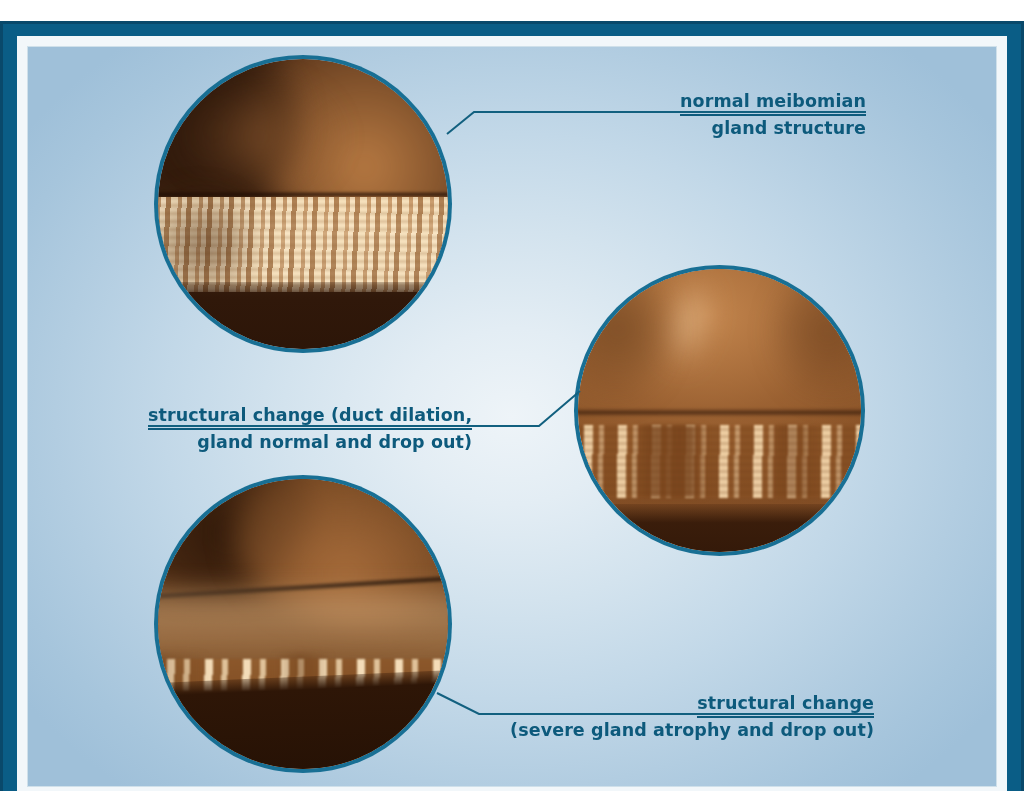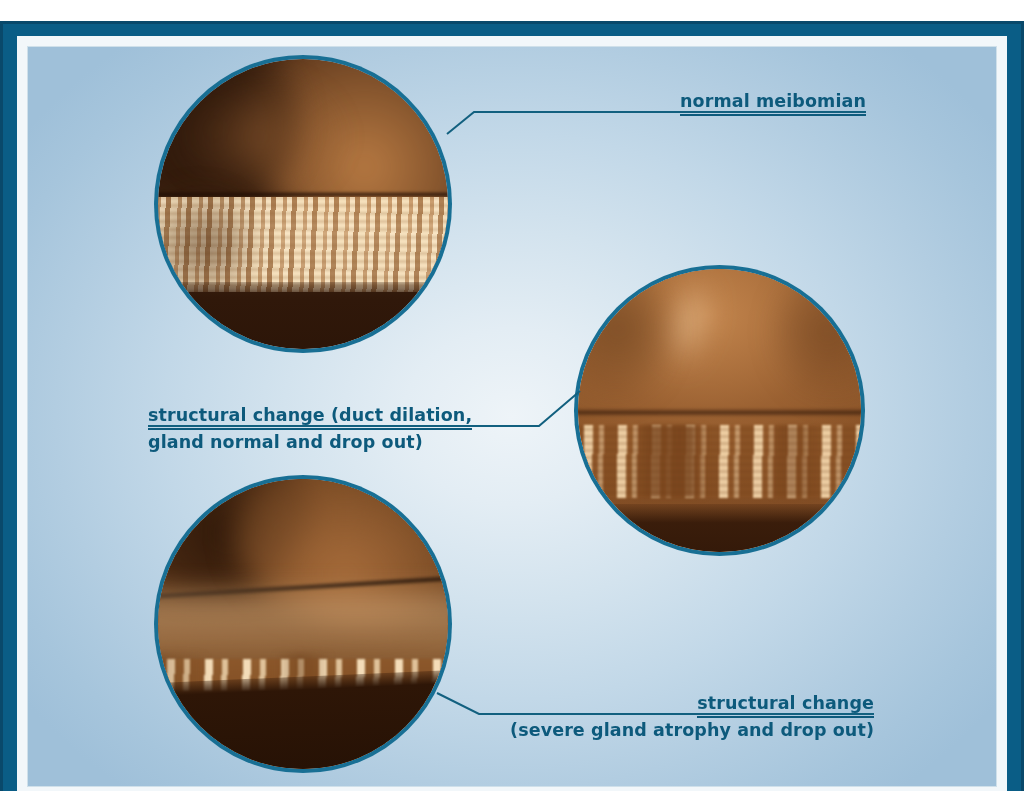--- a/index.html
+++ b/index.html
@@ -132,21 +132,21 @@
   }
   .caption .line {
     display: block;
   }
   .caption .underlined {
     display: inline-block;
     border-bottom: 2px solid #0d5a7c;
     padding-bottom: 1px;
   }
   .cap-right { text-align: right; }
-  .cap-left  { text-align: left; }
+  .cap-left  { text-align: right; }
 </style>
 </head>
 <body>
 
 <div id="figure-root">
 
   <div class="frame-outer"></div>
   <div class="frame-blue"></div>
   <div class="frame-white"></div>
   <div class="frame-hairline"></div>
@@ -278,20 +278,21 @@
   <svg class="leaders" viewBox="0 0 1024 791" width="1024" height="791">
     <polyline points="447,113 474,91 866,91" fill="none" stroke="#12607f" stroke-width="2"></polyline>
     <polyline points="580,370 539,405 148,405" fill="none" stroke="#12607f" stroke-width="2"></polyline>
     <polyline points="437,672 479,693 874,693" fill="none" stroke="#12607f" stroke-width="2"></polyline>
   </svg>
 
   <div class="caption cap-right" style="right:158px; top:68px;">
     <span class="line">
       <span class="underlined">normal meibomian</span>
     </span>
+    <span class="line">gland structure</span>
   </div>
 
   <div class="caption cap-left" style="left:148px; top:382px;">
     <span class="line">
       <span class="underlined">structural change (duct dilation,</span>
     </span>
     <span class="line">gland normal and drop out)</span>
   </div>
 
   <div class="caption cap-right" style="right:150px; top:670px;">

